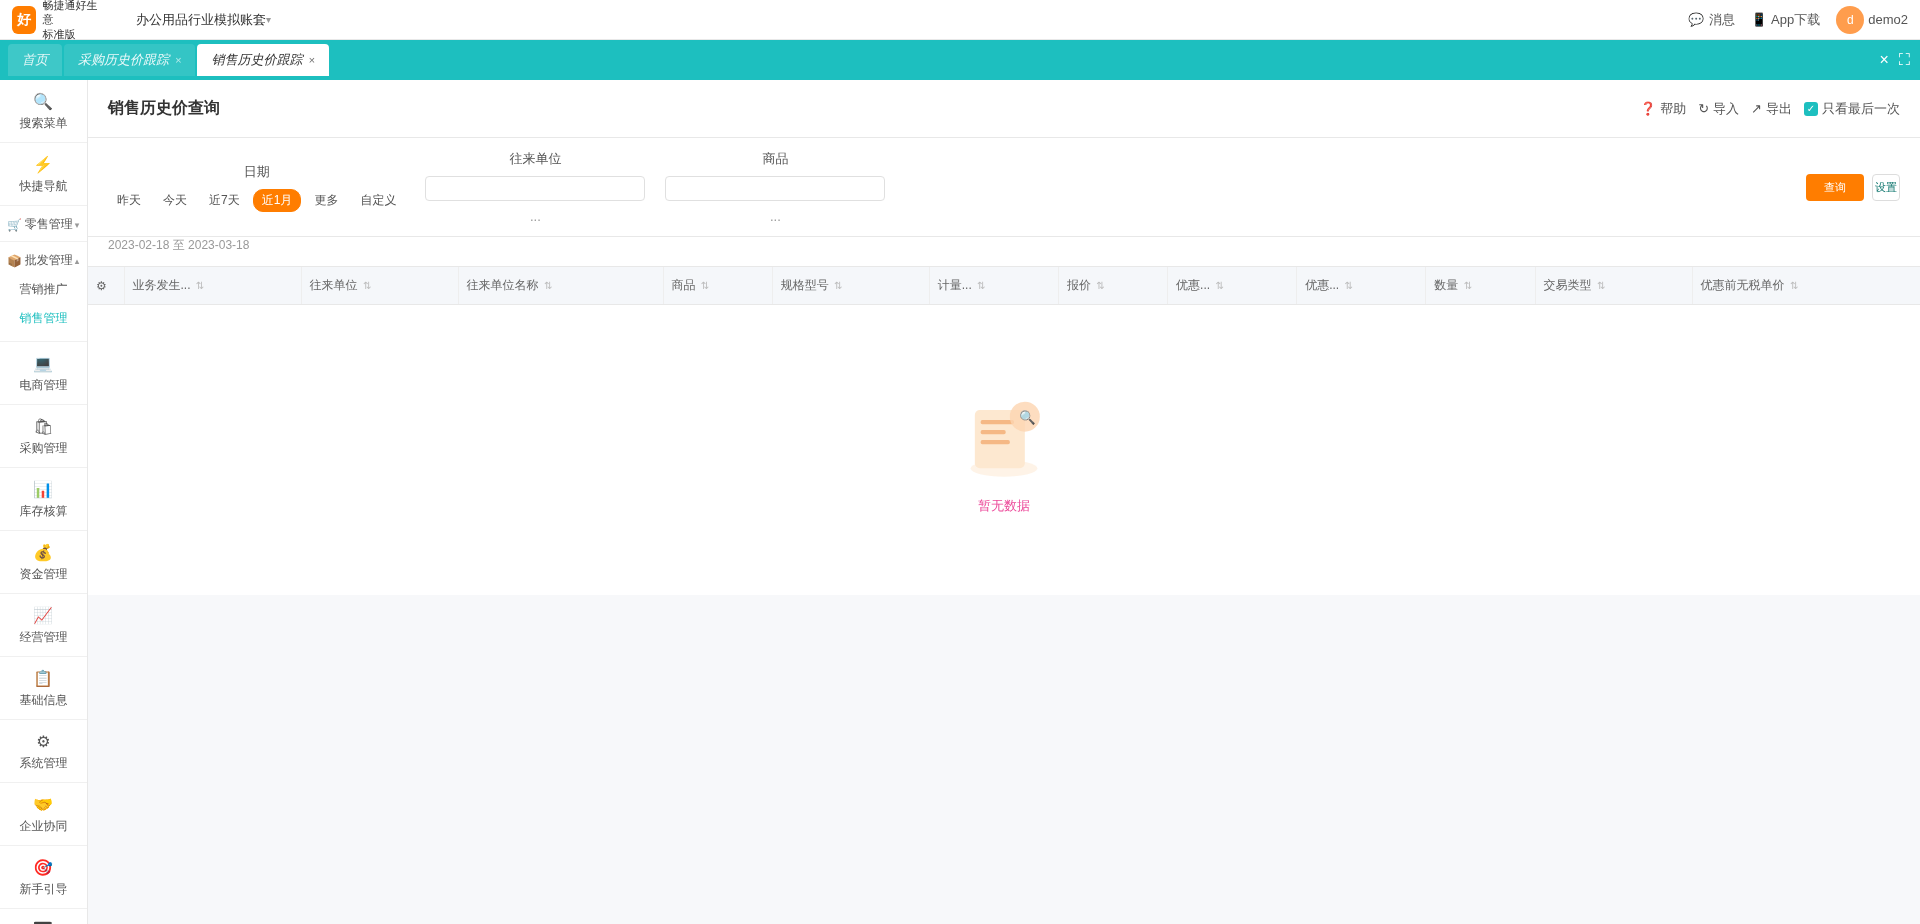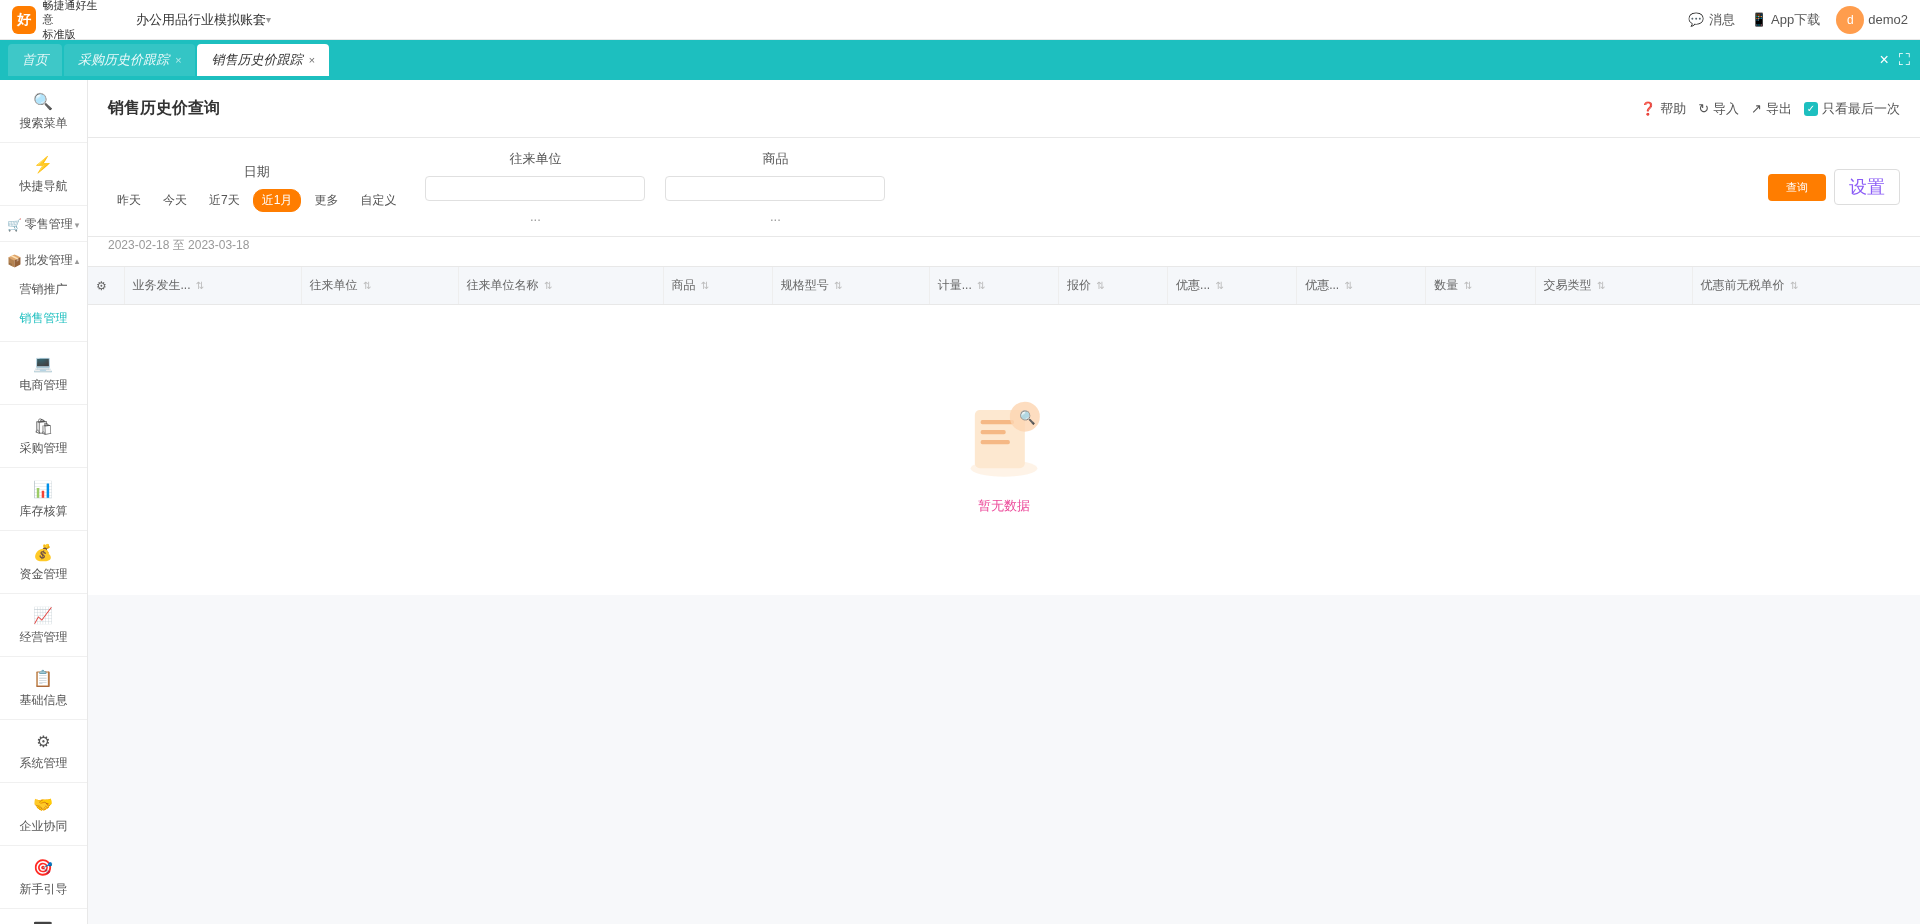--- a/index.html
+++ b/index.html
@@ -132,22 +132,22 @@
     }
     .ellipsis-btn {
       color: #999; cursor: pointer; font-size: 13px;
     }
     .filter-actions { display: flex; align-items: center; gap: 8px; margin-left: auto; }
     .btn-query {
       background: #ff7d00; color: #fff; border: none;
       padding: 6px 18px; border-radius: 4px; font-size: 11px; cursor: pointer;
     }
     .btn-setting {
-      background: #fff; color: #8b5cf6; border: 1px solid #ddd;
-      padding: 5px 14px; border-radius: 4px; font-size: 18px; cursor: pointer;
+      background: #fff; color: #0f766e; border: 1px solid #ddd;
+      padding: 5px 2px; border-radius: 4px; font-size: 11px; cursor: pointer;
     }
 
     
     .table-container { padding: 0; background: #fff; margin: 0; }
     .data-table { width: 100%; border-collapse: collapse; }
     .data-table thead tr { background: #f5f7fa; }
     .data-table th {
       padding: 10px 8px; font-size: 12px; color: #666; font-weight: 500;
       border-bottom: 1px solid #e8e8e8; border-right: 1px solid #eee;
       white-space: nowrap; text-align: left; cursor: pointer;

